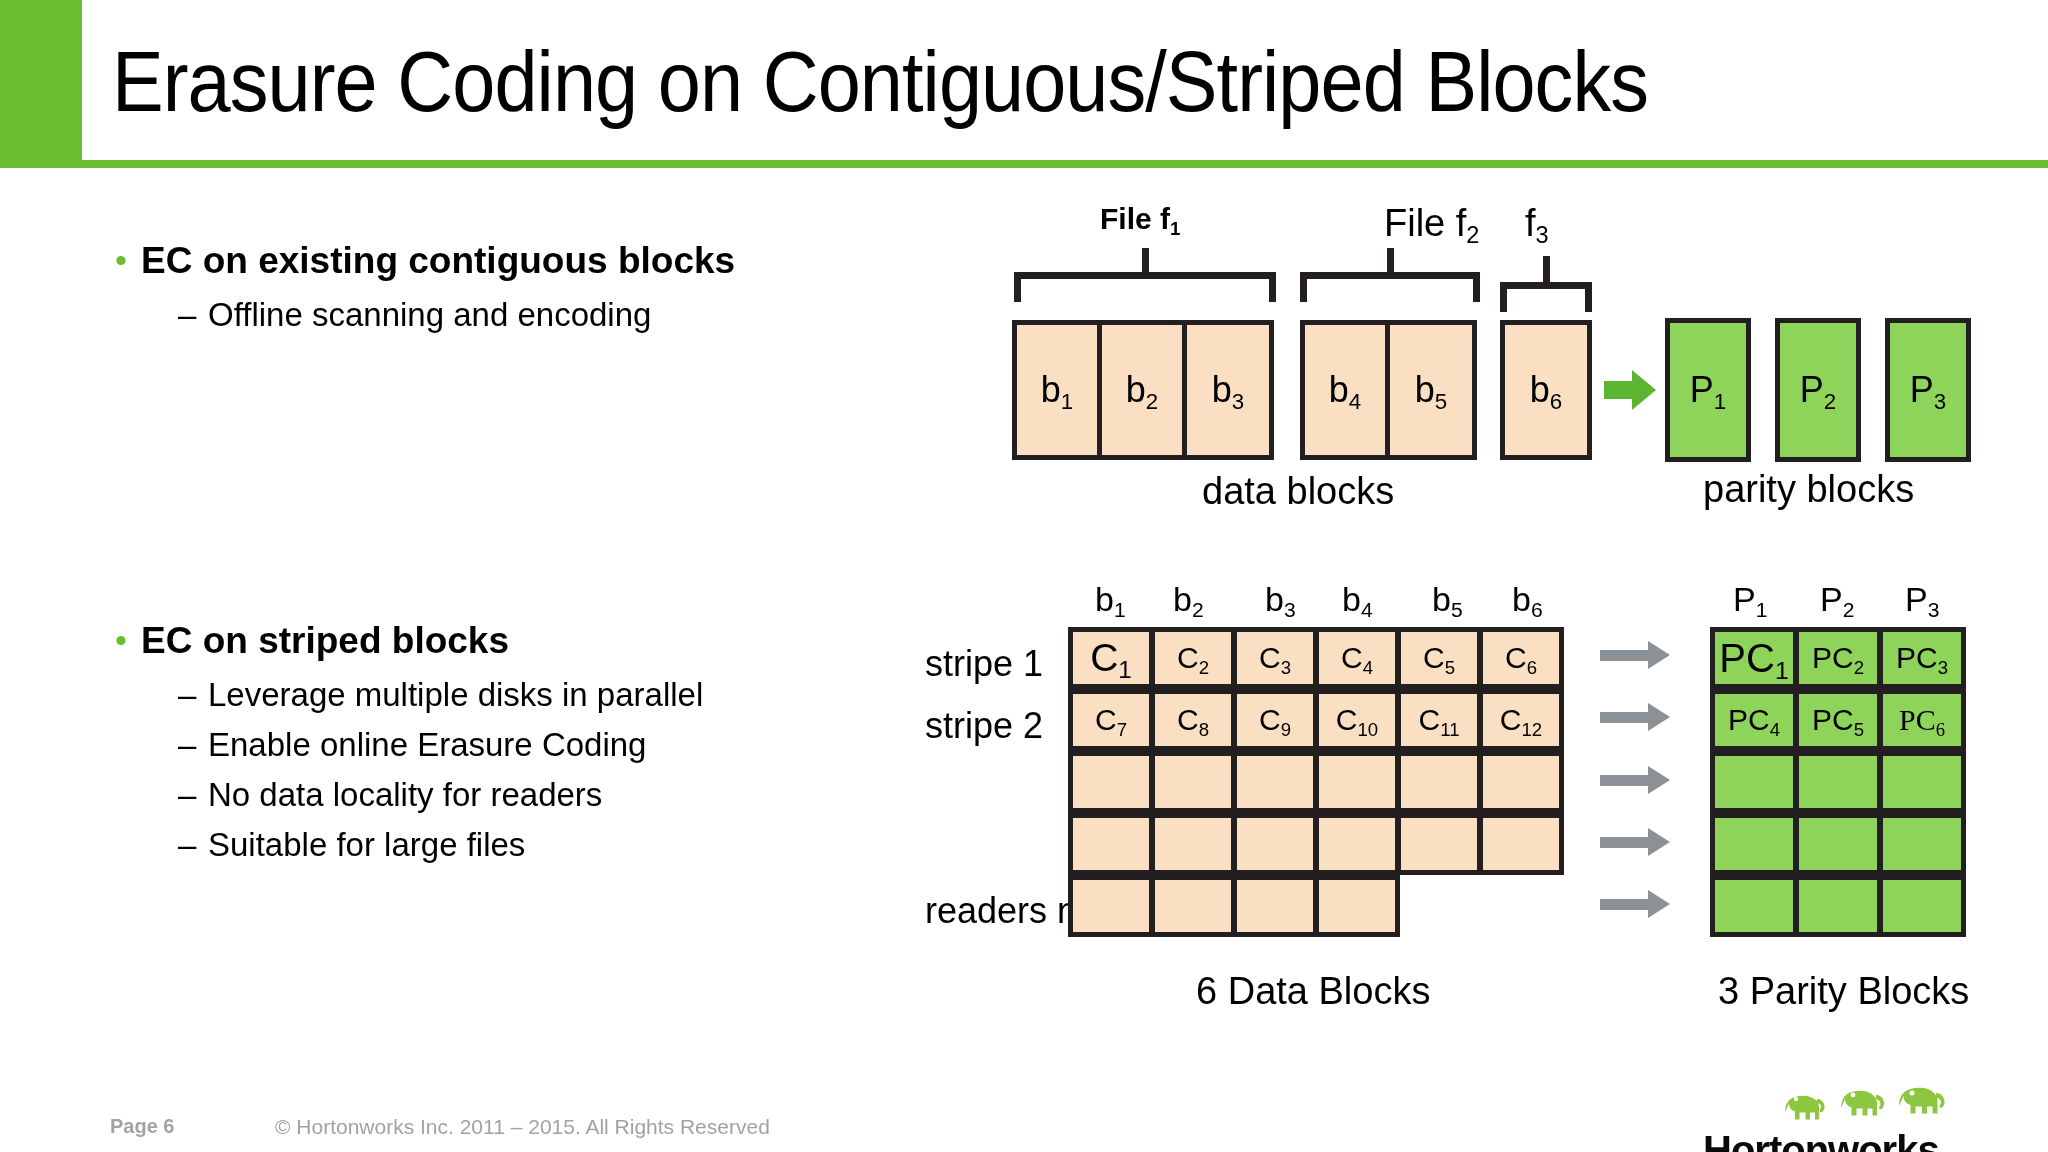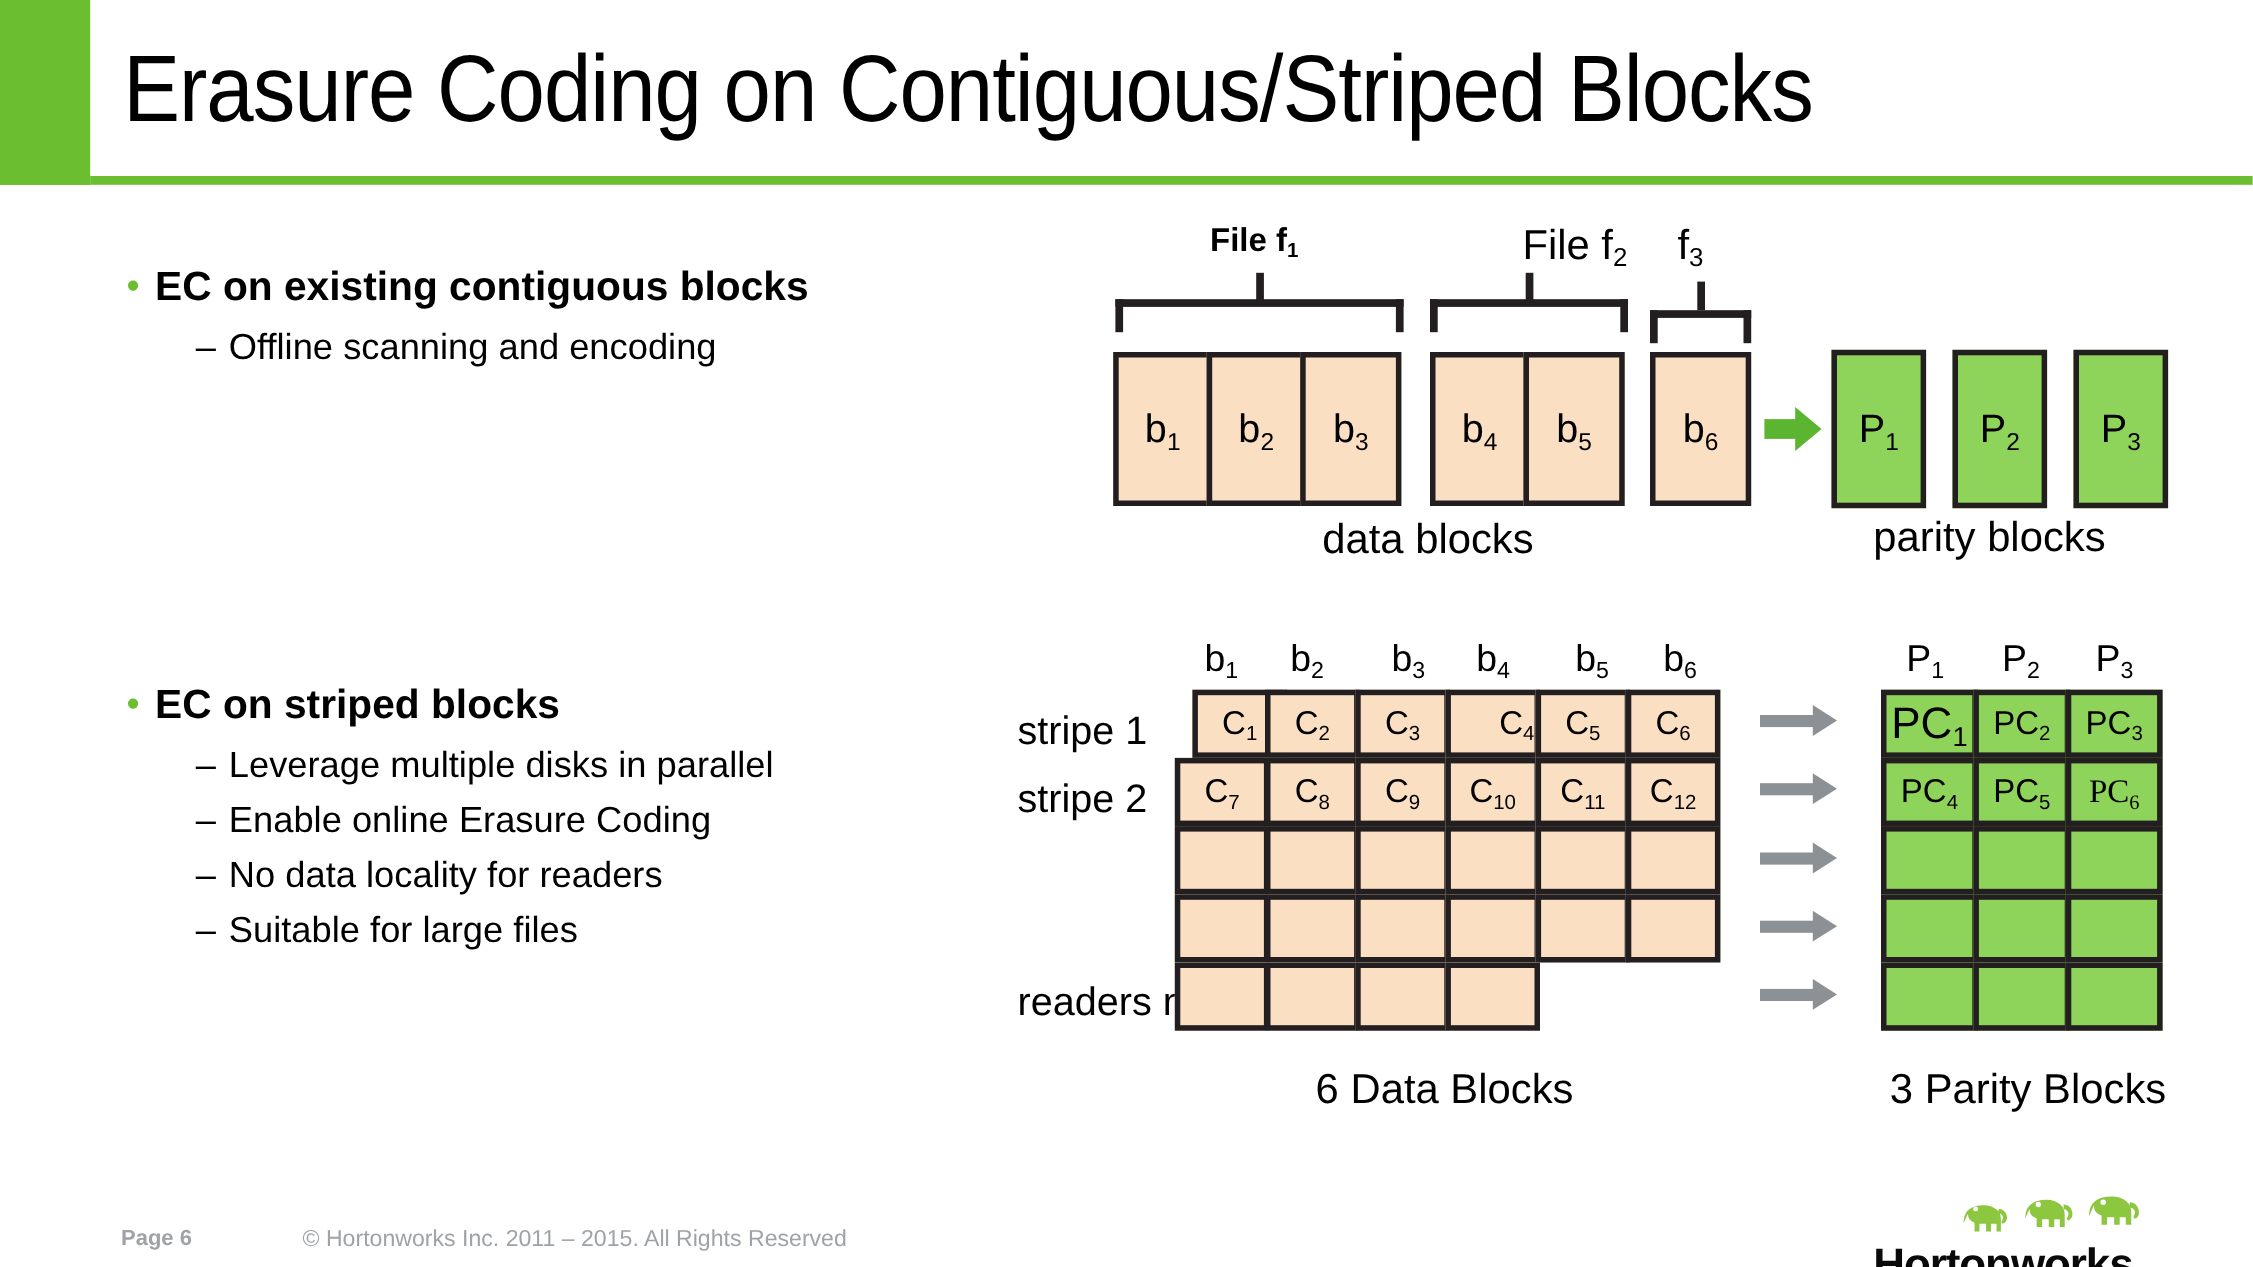--- a/index.html
+++ b/index.html
@@ -187,30 +187,30 @@
     <span>P</span><sub>1</sub></div>
   <div class="lbl" style="left:1820px;top:580px;font-size:34px;">
     <span>P</span><sub>2</sub></div>
   <div class="lbl" style="left:1905px;top:580px;font-size:34px;">
     <span>P</span><sub>3</sub></div>
 
   <div class="lbl" style="left:925px;top:643px;font-size:36px;">stripe 1</div>
   <div class="lbl" style="left:925px;top:705px;font-size:36px;">stripe 2</div>
   <div class="lbl" style="left:925px;top:890px;font-size:36px;">readers n</div>
 
-  <div class="blk peach" style="left:1068px;top:627px;width:86px;height:62px;font-size:30px;margin-left:16px;">
+  <div class="blk peach" style="left:1068px;top:627px;width:86px;height:62px;font-size:39px;">
       <span><span>C</span><sub>1</sub></span>
     </div>
   <div class="blk peach" style="left:1150px;top:627px;width:86px;height:62px;font-size:30px;">
       <span><span>C</span><sub>2</sub></span>
     </div>
   <div class="blk peach" style="left:1232px;top:627px;width:86px;height:62px;font-size:30px;">
       <span><span>C</span><sub>3</sub></span>
     </div>
-  <div class="blk peach" style="left:1314px;top:627px;width:86px;height:62px;font-size:30px;justify-content:flex-end;">
+  <div class="blk peach" style="left:1314px;top:627px;width:86px;height:62px;font-size:30px;">
       <span><span>C</span><sub>4</sub></span>
     </div>
   <div class="blk peach" style="left:1396px;top:627px;width:86px;height:62px;font-size:30px;">
       <span><span>C</span><sub>5</sub></span>
     </div>
   <div class="blk peach" style="left:1478px;top:627px;width:86px;height:62px;font-size:30px;">
       <span><span>C</span><sub>6</sub></span>
     </div>
 
   <div class="blk peach" style="left:1068px;top:689px;width:86px;height:62px;font-size:30px;">

